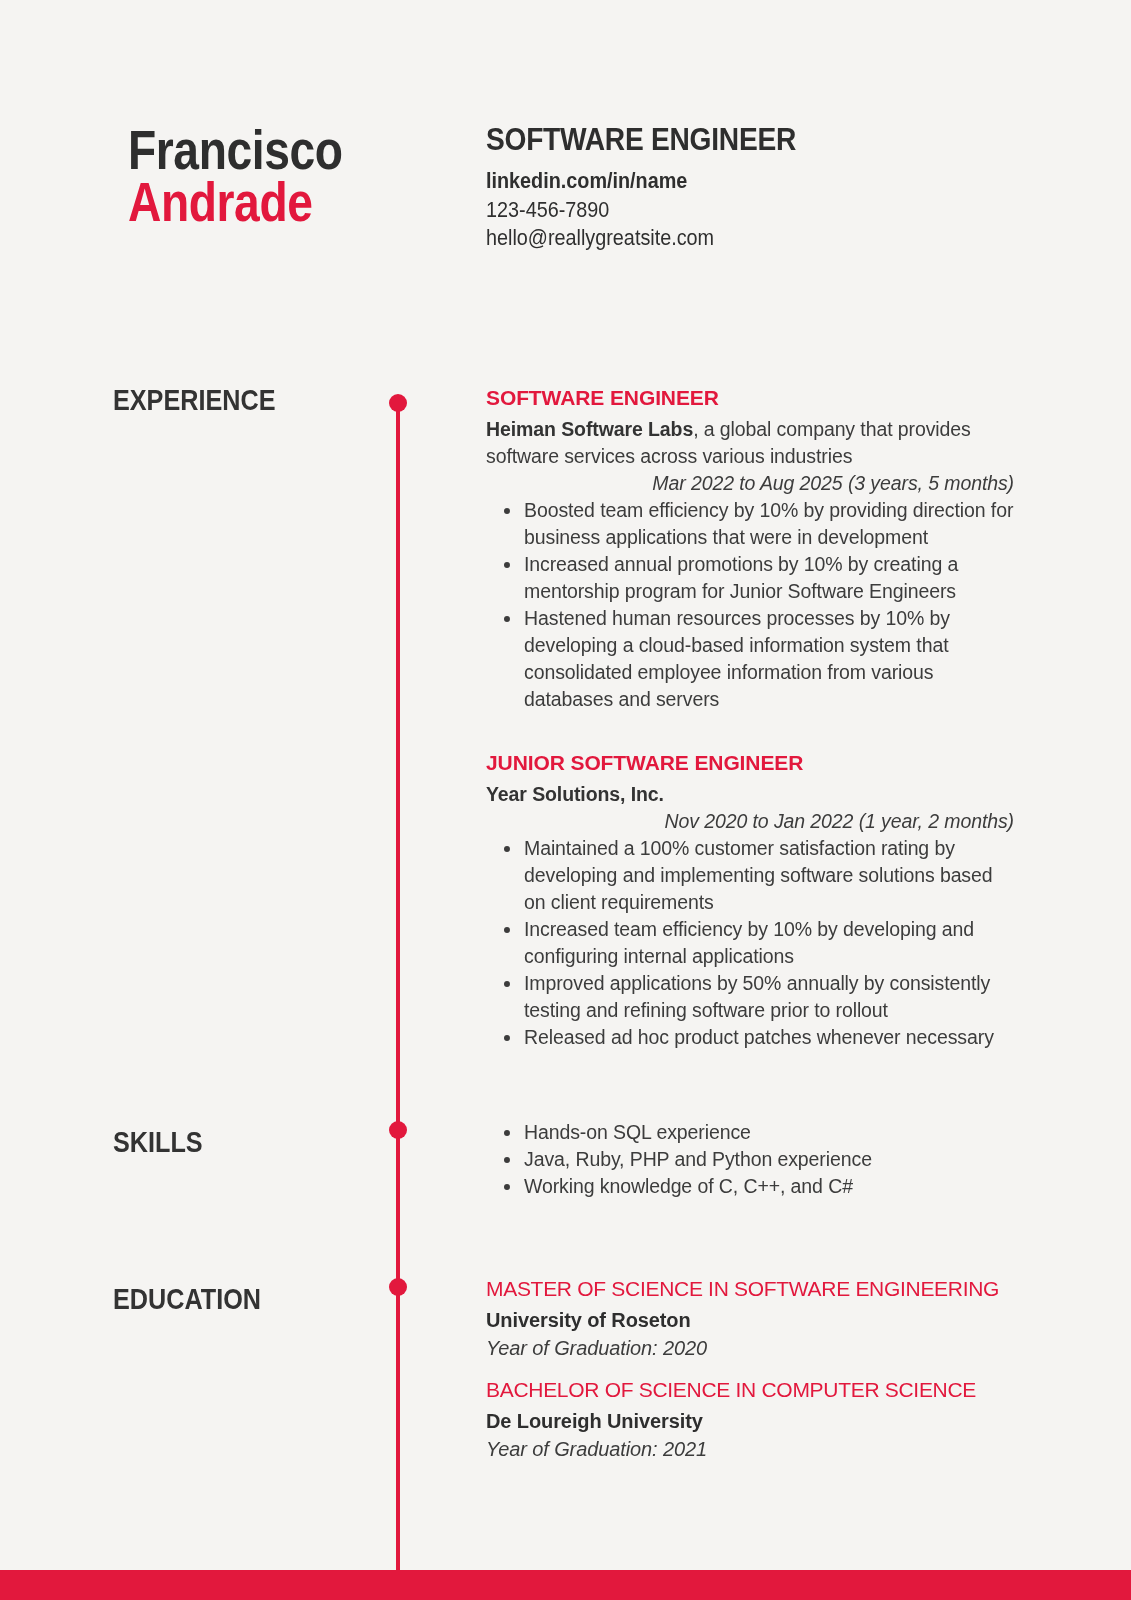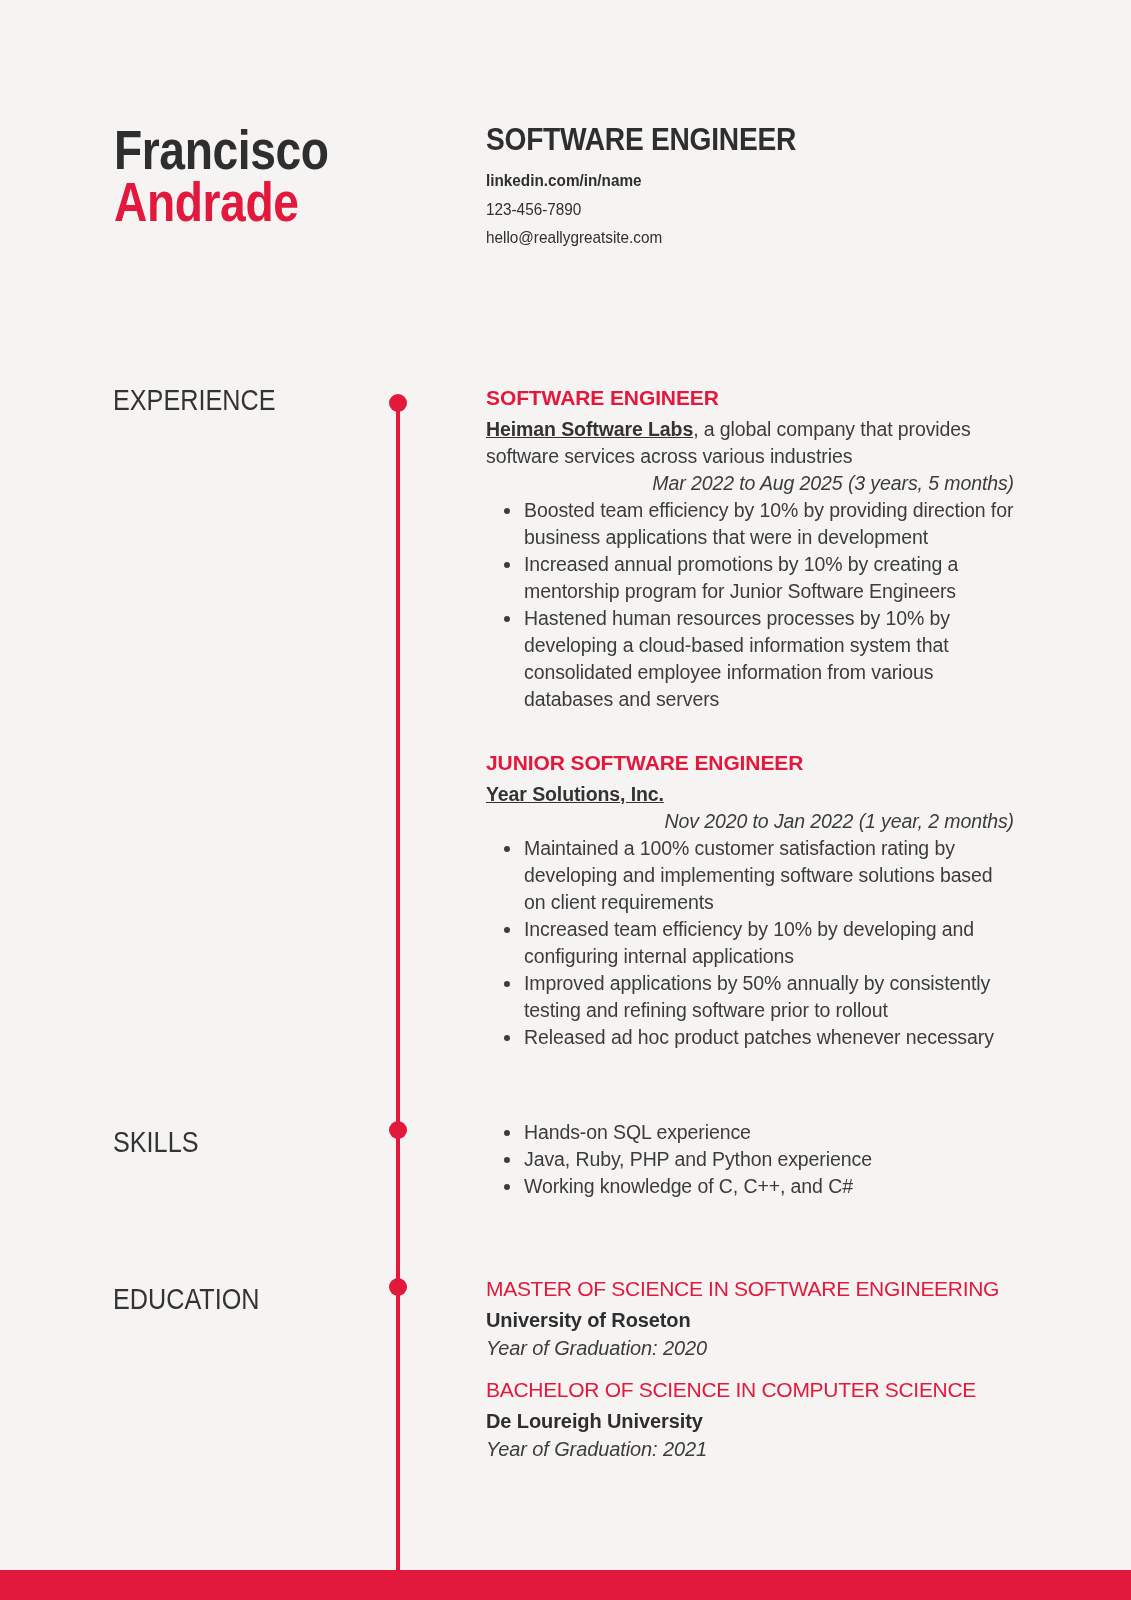--- a/index.html
+++ b/index.html
@@ -20,37 +20,37 @@
     margin:0 auto;
   }
   
   .cx{display:inline-block;transform-origin:0 50%;white-space:nowrap;}
   .cx84{transform:scaleX(.84);}
   .cx88{transform:scaleX(.88);}
   .cx90{transform:scaleX(.90);}
 
   
   .name{
-    position:absolute;left:114px;top:124px;
+    position:absolute;left:128px;top:124px;
     font-size:55px;font-weight:700;line-height:52px;
     color:var(--heading);letter-spacing:-.5px;
   }
   .name .last{color:var(--accent);}
   .header-right{position:absolute;left:486px;top:121px;}
   .role-title{
     font-size:32px;font-weight:700;line-height:36px;
     color:var(--heading);letter-spacing:-.3px;
   }
-  .contact{margin-top:10px;font-size:17px;line-height:28.5px;color:#2f2f2f;}
+  .contact{margin-top:10px;font-size:22px;line-height:28.5px;color:#2f2f2f;}
   .contact .bold{font-weight:700;}
 
   
   .section-label{
     position:absolute;left:113px;
-    font-size:30px;font-weight:400;line-height:34px;
+    font-size:30px;font-weight:700;line-height:34px;
     color:#333;
   }
   #label-experience{top:383px;}
   #label-skills{top:1125px;}
   #label-education{top:1282px;}
 
   
   .timeline-line{
     position:absolute;left:396px;top:403px;
     width:4px;height:1167px;background:var(--accent);
@@ -72,21 +72,21 @@
   }
   #experience-content{top:384px;}
   #skills-content{top:1119px;}
   #education-content{top:1275px;}
 
   .job + .job{margin-top:36px;}
   .job-title{
     color:var(--accent);font-weight:700;
     font-size:21px;line-height:28px;margin-bottom:4px;
   }
-  .job-company .b{font-weight:700;color:#333;text-decoration:underline;}
+  .job-company .b{font-weight:700;color:#333;}
   .job-dates{font-style:italic;text-align:right;}
   ul.bullets{margin:0;padding-left:37px;list-style:disc;}
   ul.bullets li{padding-left:1px;}
 
   .degree + .degree{margin-top:14px;}
   .degree-title{
     color:var(--accent);font-weight:400;
     font-size:21px;line-height:28px;letter-spacing:-.3px;
     margin-bottom:3px;
   }

